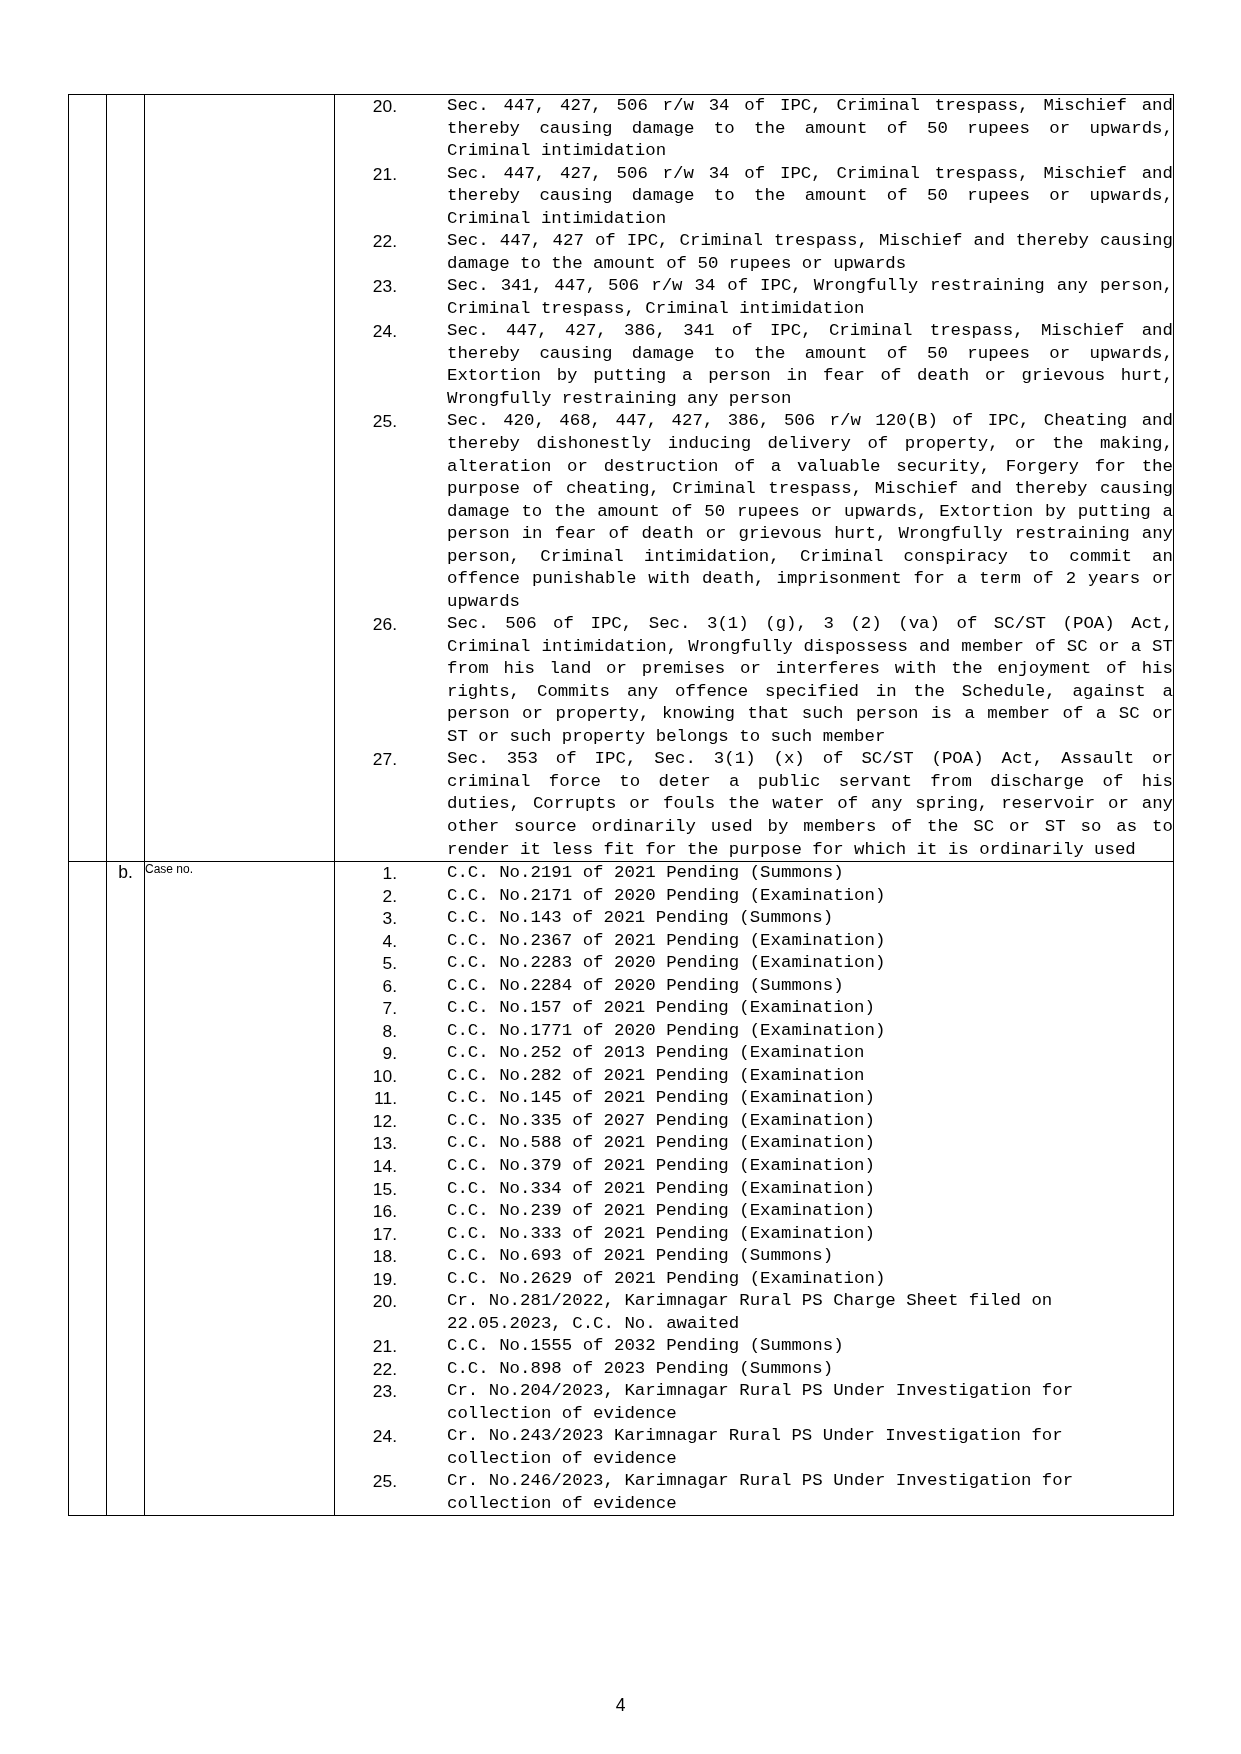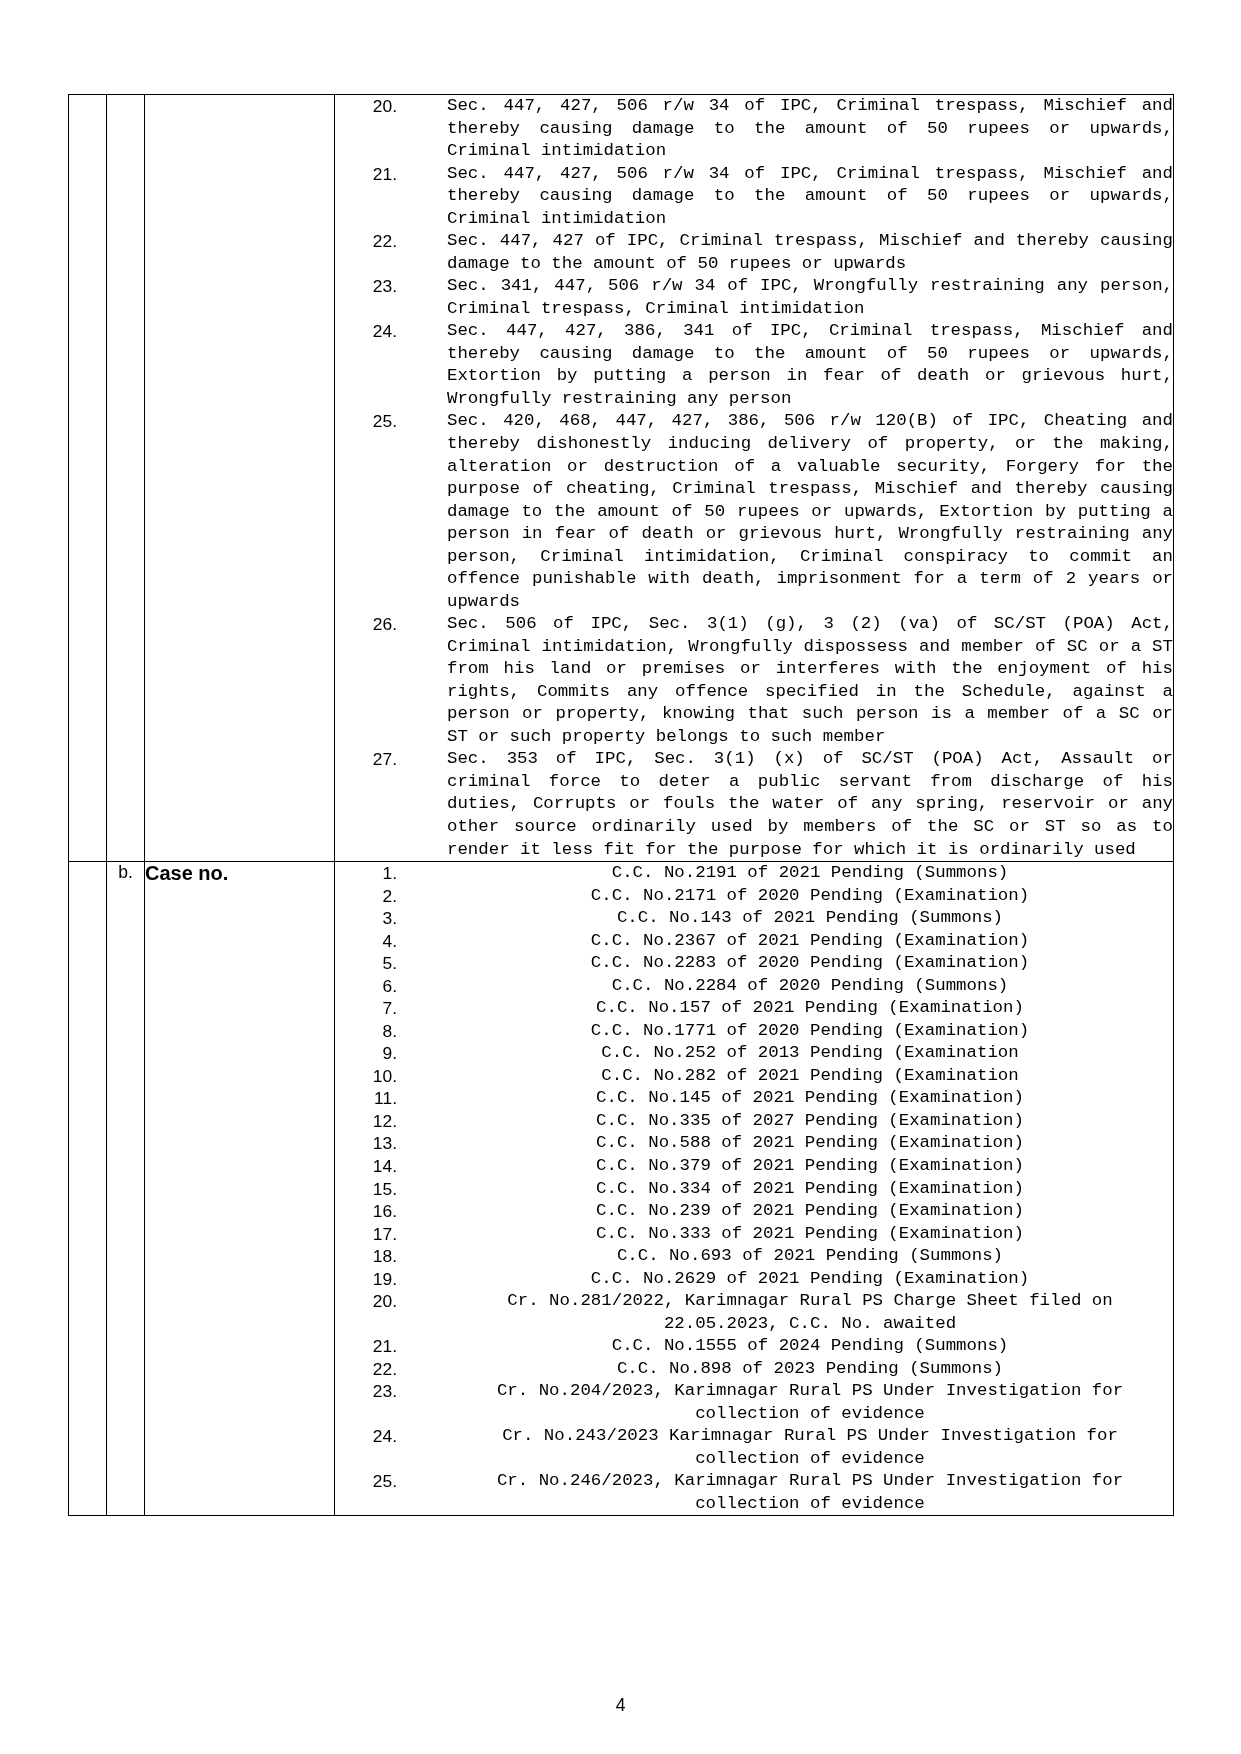--- a/index.html
+++ b/index.html
@@ -38,24 +38,23 @@
   col.c4 { width: 839px; }
 
   .cell-label-letter {
     text-align: center;
     vertical-align: middle;
     font-size: 17.5px;
     padding: 0 2px;
   }
   .cell-label-text {
     vertical-align: middle;
-    font-size: 20px;
+    font-size: 12px;
     padding: 0 6px;
     white-space: nowrap;
-    font-weight: bold;
   }
   .list-cell {
     padding: 8px 10px 8px 8px;
   }
   ol.numlist {
     list-style: none;
     margin: 0;
     padding: 0;
   }
   ol.numlist > li {
@@ -75,21 +74,21 @@
   }
   .li-body {
     flex: 1 1 auto;
     text-align: justify;
     text-justify: inter-word;
     padding-left: 50px;
     hyphens: none;
     font-family: Liberation Mono, monospace;
   }
   .li-body.nojustify {
-    text-align: center;
+    text-align: left;
   }
   .page-number {
     position: absolute;
     left: 0;
     right: 0;
     bottom: 38px;
     text-align: center;
     font-size: 17.5px;
     font-family: "Liberation Sans", sans-serif;
   }
@@ -229,21 +228,21 @@
               <li>
                 <span class="li-num">19.</span>
                 <span class="li-body nojustify">C.C. No.2629 of 2021 Pending (Examination)</span>
               </li>
               <li>
                 <span class="li-num">20.</span>
                 <span class="li-body nojustify">Cr. No.281/2022, Karimnagar Rural PS Charge Sheet filed on 22.05.2023, C.C. No. awaited</span>
               </li>
               <li>
                 <span class="li-num">21.</span>
-                <span class="li-body nojustify">C.C. No.1555 of 2024 Pending (Summons)</span>
+                <span class="li-body nojustify">C.C. No.1555 of 2032 Pending (Summons)</span>
               </li>
               <li>
                 <span class="li-num">22.</span>
                 <span class="li-body nojustify">C.C. No.898 of 2023 Pending (Summons)</span>
               </li>
               <li>
                 <span class="li-num">23.</span>
                 <span class="li-body nojustify">Cr. No.204/2023, Karimnagar Rural PS Under Investigation for collection of evidence</span>
               </li>
               <li>

